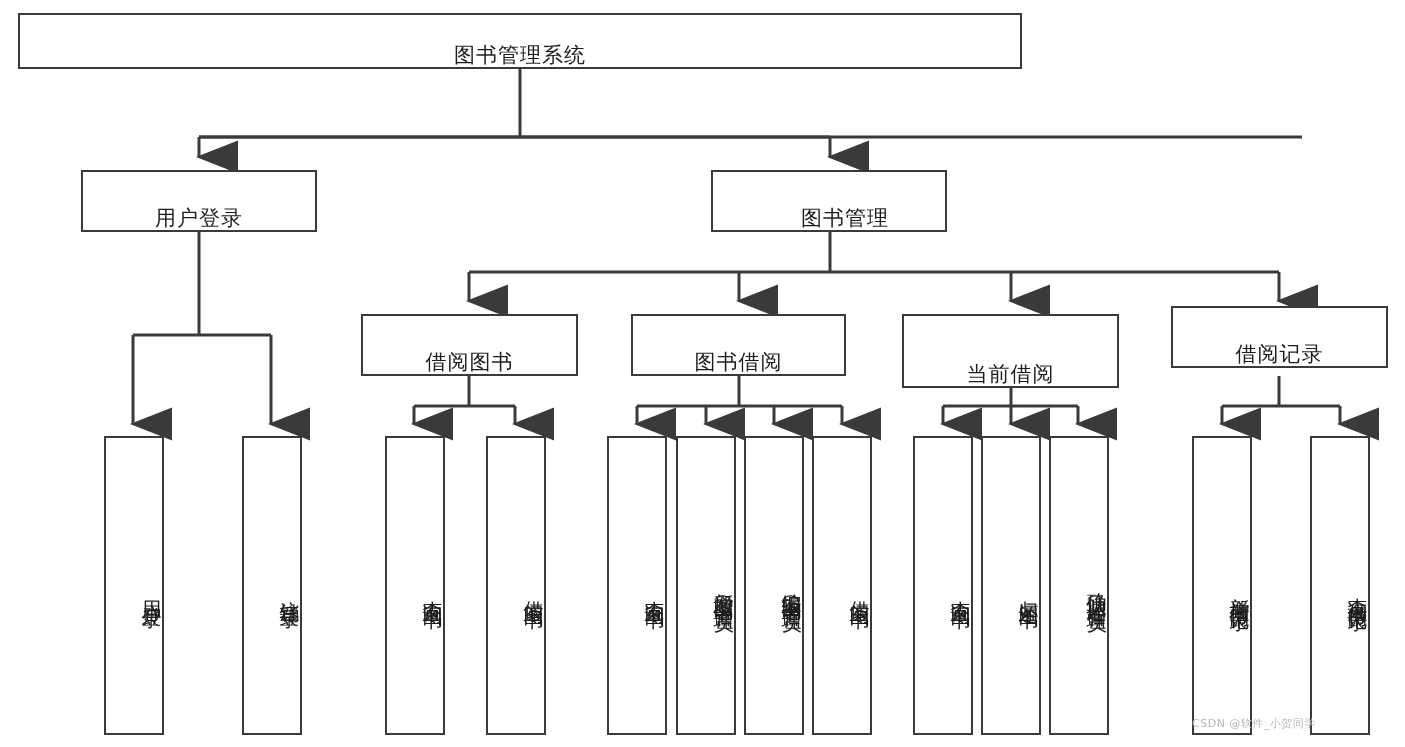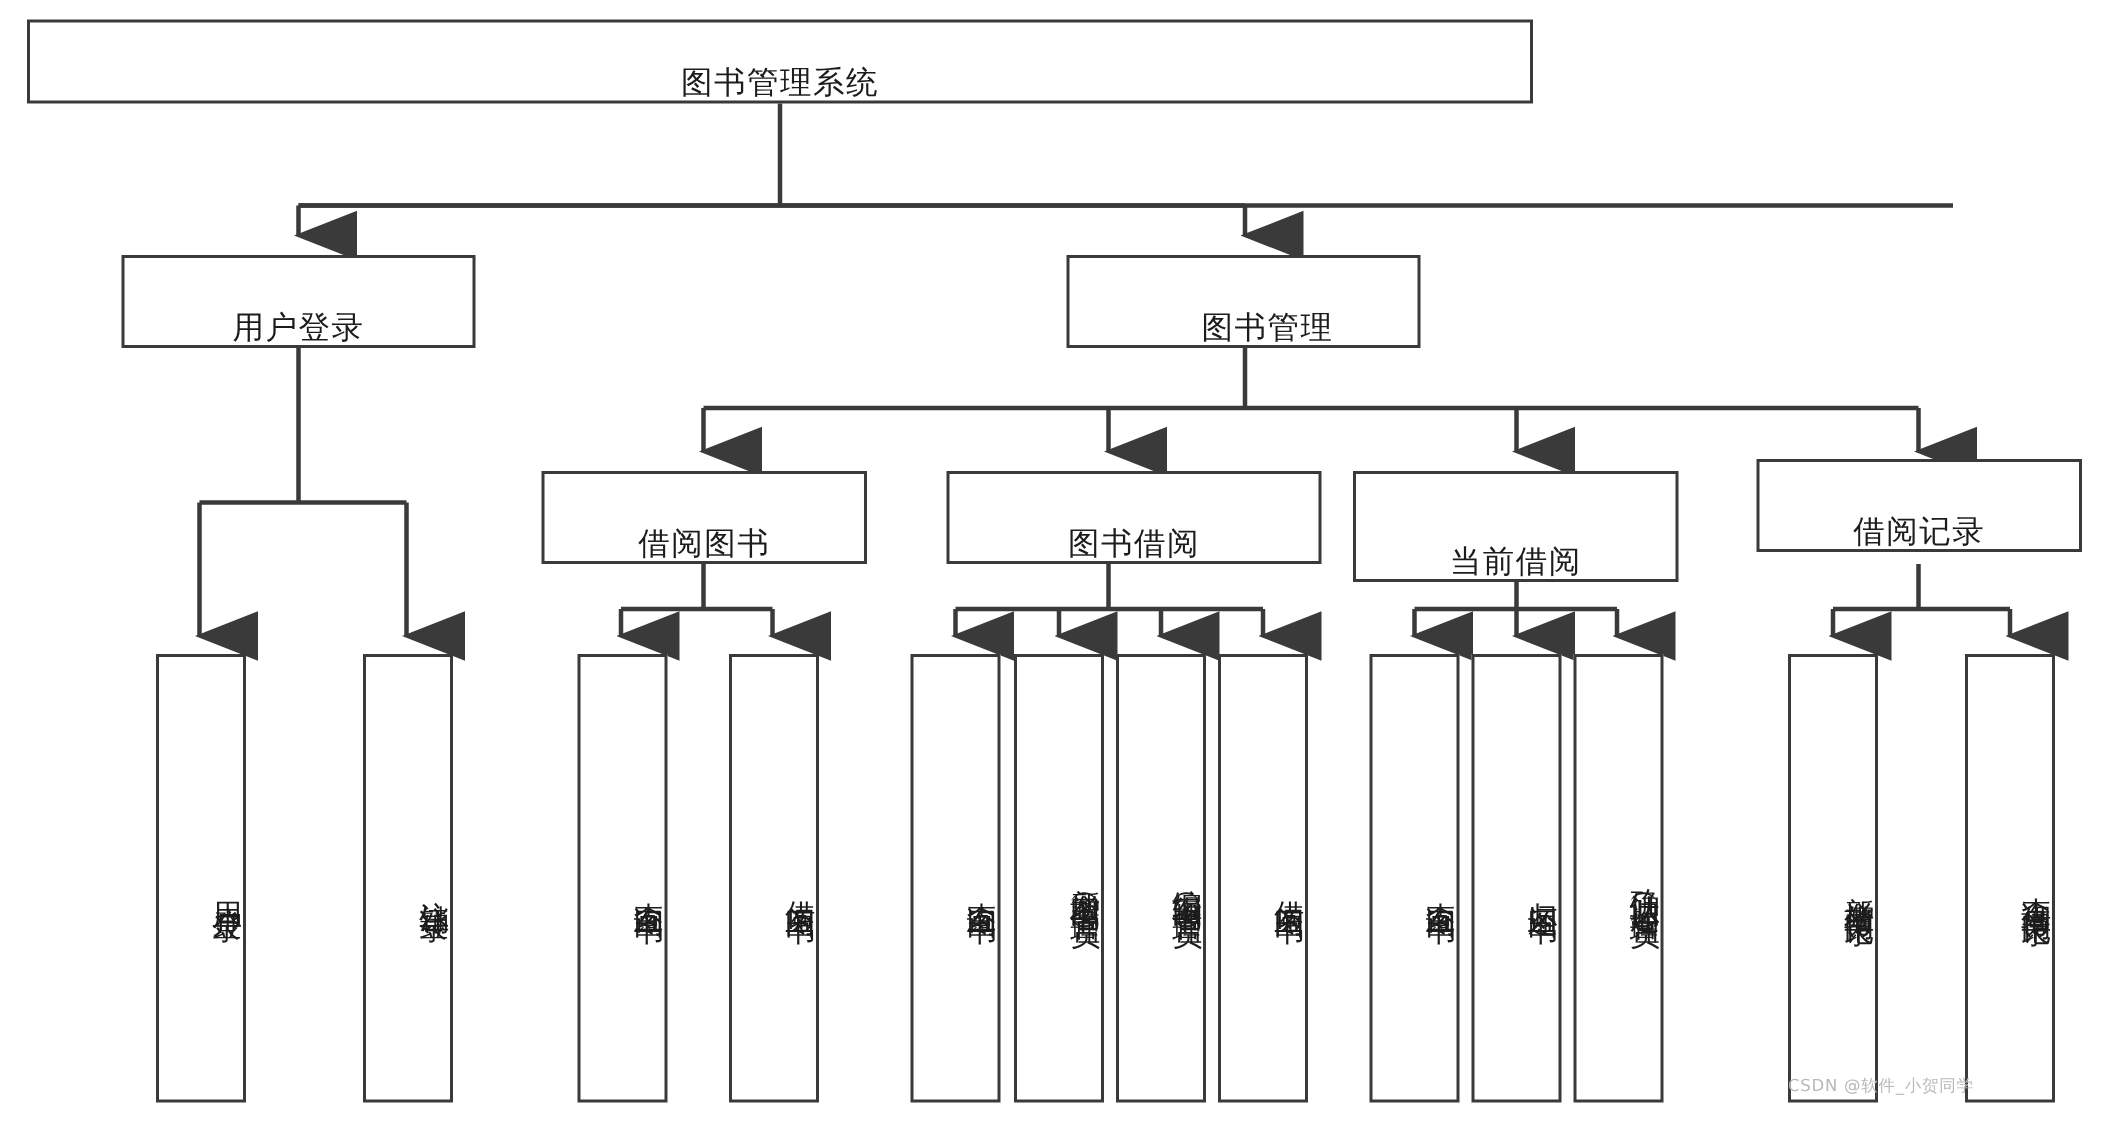--- a/index.html
+++ b/index.html
@@ -132,21 +132,21 @@
   <div class="node h" style="left:81px; top:170px; width:236px; height:62px;">
     <span>用户登录</span>
   </div>
   <div class="node h" style="left:711px; top:170px; width:236px; height:62px;padding-left:32px;">
     <span>图书管理</span>
   </div>
 
   <div class="node h" style="left:361px; top:314px; width:217px; height:62px;">
     <span>借阅图书</span>
   </div>
-  <div class="node h" style="left:631px; top:314px; width:250px; height:62px;">
+  <div class="node h" style="left:631px; top:314px; width:215px; height:62px;">
     <span>图书借阅</span>
   </div>
   <div class="node h" style="left:902px; top:314px; width:217px; height:74px;">
     <span>当前借阅</span>
   </div>
   <div class="node h" style="left:1171px; top:306px; width:217px; height:62px;">
     <span>借阅记录</span>
   </div>
 
   <div class="node v" style="left:104px; top:436px; width:60px; height:299px;">

